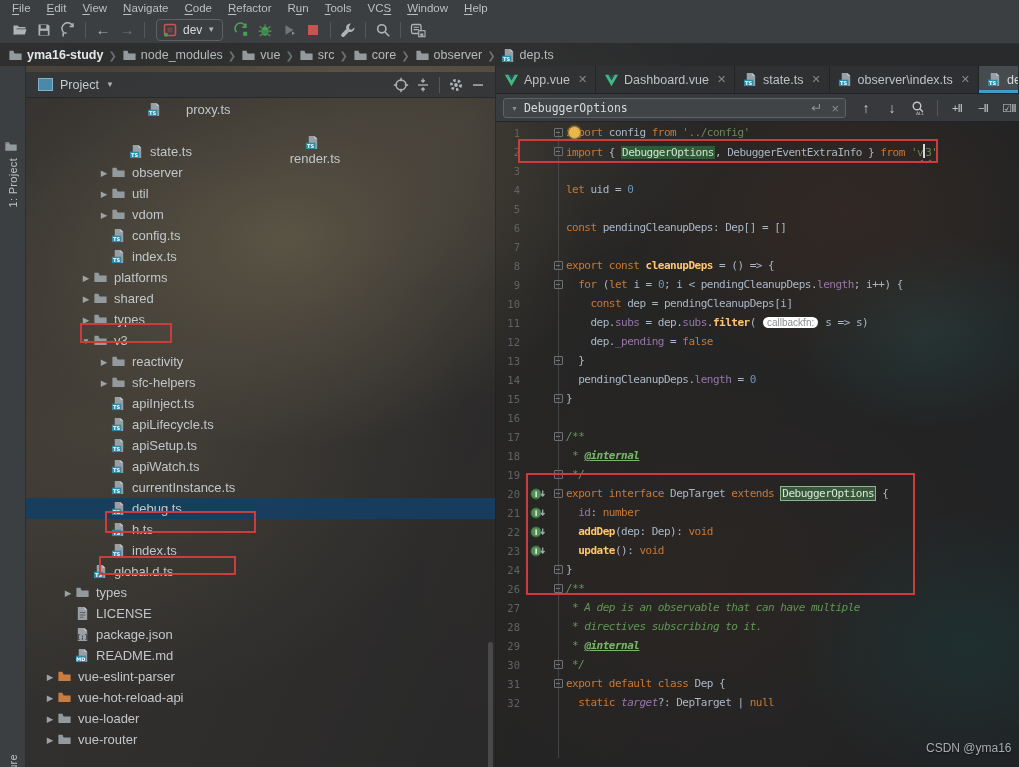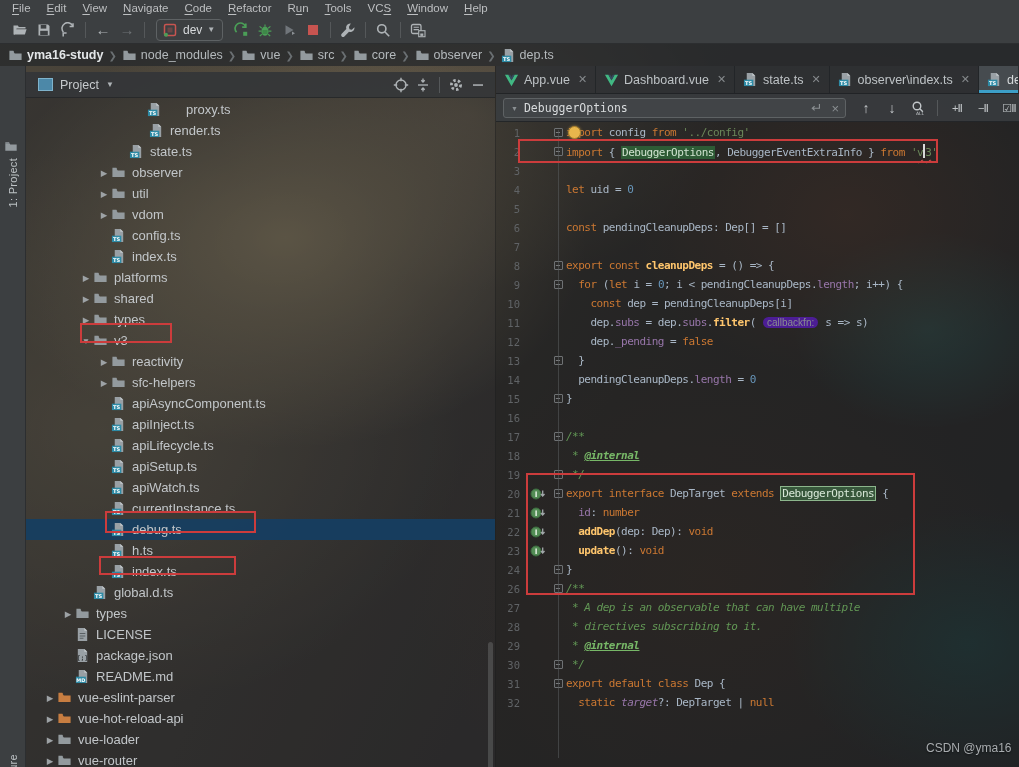--- a/index.html
+++ b/index.html
@@ -99,21 +99,21 @@
   .c-str { color:#6A8759; }
   .c-num { color:#6897BB; }
   .c-fn { color:#FFC66D; font-weight:bold; }
   .c-fld { color:#9876AA; }
   .c-fldi { color:#9876AA; font-style:italic; }
   .c-cmt { color:#629755; font-style:italic; }
   .c-tag { color:#77B767; font-style:italic; font-weight:bold; text-decoration:underline; }
   .c-def { color:#A9B7C6; }
   .c-m1 { color:#CFE3CF; background:#2D5B35; padding:0 1px; }
   .c-m2 { color:#D8E8D8; background:rgba(62,108,70,.7); border:1px solid #8CB68C; padding:0 1px; }
-  .c-hint { background:#4c1d95; color:#8A8E91; border-radius:6px; padding:0 4px; font-size:10px;
+  .c-hint { background:#ffffff; color:#8A8E91; border-radius:6px; padding:0 4px; font-size:10px;
     font-family:"Liberation Sans", sans-serif; letter-spacing:0; margin:0 1px;}
   .c-strerr { color:#6A8759; text-decoration:underline wavy #D25252 1px; text-underline-offset:3px; }
   .cursor { display:inline-block; width:2px; height:14px; background:#D8D8D8; vertical-align:-2px; }
   .bulb { position:absolute; left:72px; top:4px; width:13px; height:13px; border-radius:50%;
     background:#E8B64C; border:1px solid #A87F2C; box-shadow:0 0 3px rgba(232,182,76,.6); }
   
   .anno { position:absolute; border:2px solid #CC3C3C; z-index:8; pointer-events:none; }
   
   .watermark { position:absolute; left:926px; top:741px; font-size:12px; color:#A8ACAF;
     text-shadow:0 1px 2px rgba(0,0,0,.5); z-index:9;}
@@ -355,21 +355,21 @@
     <span class="ticon">
             <svg width="15" height="15" viewBox="0 0 16 16" xmlns="http://www.w3.org/2000/svg">
               <path d="M4 1h6l3 3v11H4z" fill="#99A0A5"></path>
               <path d="M10 1l3 3h-3z" fill="#C6CBCE"></path>
               <rect x="1" y="8.2" width="10" height="6.8" fill="#2E8BA6"></rect>
               <text x="6" y="13.7" font-size="5.5" fill="#fff" text-anchor="middle" font-family="DejaVu Sans, sans-serif" font-weight="bold">TS</text>
             </svg>
           </span>
     <span>proxy.ts</span>
         </div>
-        <div class="trow" style="padding-left: 109px;">
+        <div class="trow" style="padding-left: 109px; flex-direction: column;">
           <span class="chev"></span>
     <span class="ticon">
             <svg width="15" height="15" viewBox="0 0 16 16" xmlns="http://www.w3.org/2000/svg">
               <path d="M4 1h6l3 3v11H4z" fill="#99A0A5"></path>
               <path d="M10 1l3 3h-3z" fill="#C6CBCE"></path>
               <rect x="1" y="8.2" width="10" height="6.8" fill="#2E8BA6"></rect>
               <text x="6" y="13.7" font-size="5.5" fill="#fff" text-anchor="middle" font-family="DejaVu Sans, sans-serif" font-weight="bold">TS</text>
             </svg>
           </span>
     <span>render.ts</span>
@@ -492,32 +492,20 @@
         </div>
         <div class="trow" style="padding-left: 71px;">
           <span class="chev">▶</span>
     <span class="ticon">
             <svg width="15" height="15" viewBox="0 0 16 16" xmlns="http://www.w3.org/2000/svg">
               <path d="M1.5 4.2h4.6l1.1 1.6h7.3v7H1.5z" fill="#939A9E"></path>
               <path d="M1.5 3h4.2l.8 1.2H1.5z" fill="#939A9E"></path>
             </svg>
           </span>
     <span>sfc-helpers</span>
-        </div>
-        <div class="trow" style="padding-left: 71px;">
-          <span class="chev"></span>
-    <span class="ticon">
-            <svg width="15" height="15" viewBox="0 0 16 16" xmlns="http://www.w3.org/2000/svg">
-              <path d="M4 1h6l3 3v11H4z" fill="#99A0A5"></path>
-              <path d="M10 1l3 3h-3z" fill="#C6CBCE"></path>
-              <rect x="1" y="8.2" width="10" height="6.8" fill="#2E8BA6"></rect>
-              <text x="6" y="13.7" font-size="5.5" fill="#fff" text-anchor="middle" font-family="DejaVu Sans, sans-serif" font-weight="bold">TS</text>
-            </svg>
-          </span>
-    <span>apiAsyncComponent.ts</span>
         </div>
         <div class="trow" style="padding-left: 71px;">
           <span class="chev"></span>
     <span class="ticon">
             <svg width="15" height="15" viewBox="0 0 16 16" xmlns="http://www.w3.org/2000/svg">
               <path d="M4 1h6l3 3v11H4z" fill="#99A0A5"></path>
               <path d="M10 1l3 3h-3z" fill="#C6CBCE"></path>
               <rect x="1" y="8.2" width="10" height="6.8" fill="#2E8BA6"></rect>
               <text x="6" y="13.7" font-size="5.5" fill="#fff" text-anchor="middle" font-family="DejaVu Sans, sans-serif" font-weight="bold">TS</text>
             </svg>

